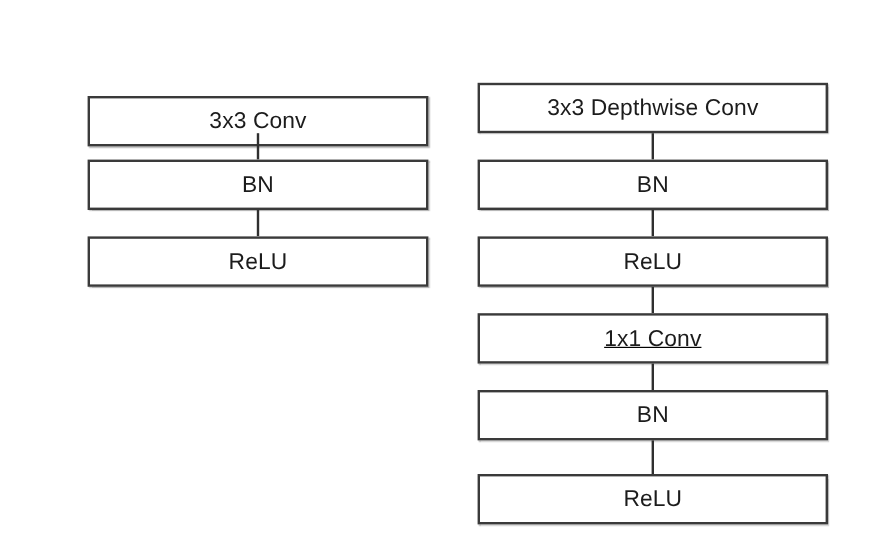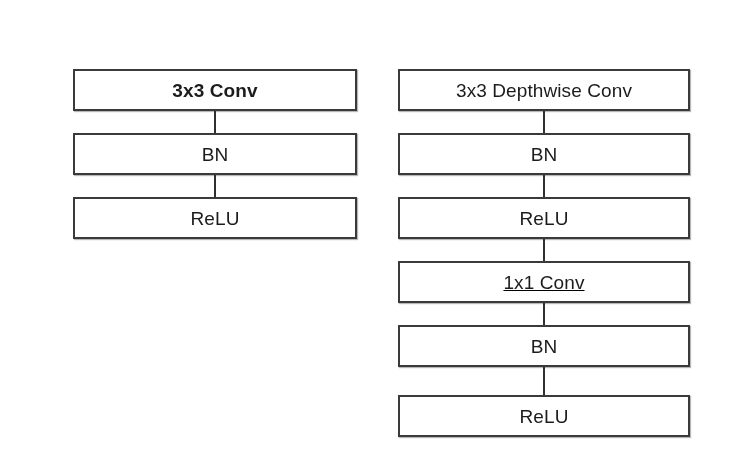--- a/index.html
+++ b/index.html
@@ -56,21 +56,21 @@
     background: #2f2f2f;
   }
 </style>
 </head>
 <body>
 
 <div id="diagram">
 
   <div class="column left">
 
-    <div class="node" style="top:69px;font-weight:bold;">
+    <div class="node" style="top:80px;">
       <span class="node-label">3x3 Conv</span>
     </div>
     <div class="connector" style="top:111px; height:22px;"></div>
 
     <div class="node" style="top:133px;">
       <span class="node-label">BN</span>
     </div>
     <div class="connector" style="top:175px; height:22px;"></div>
 
     <div class="node" style="top:197px;">

